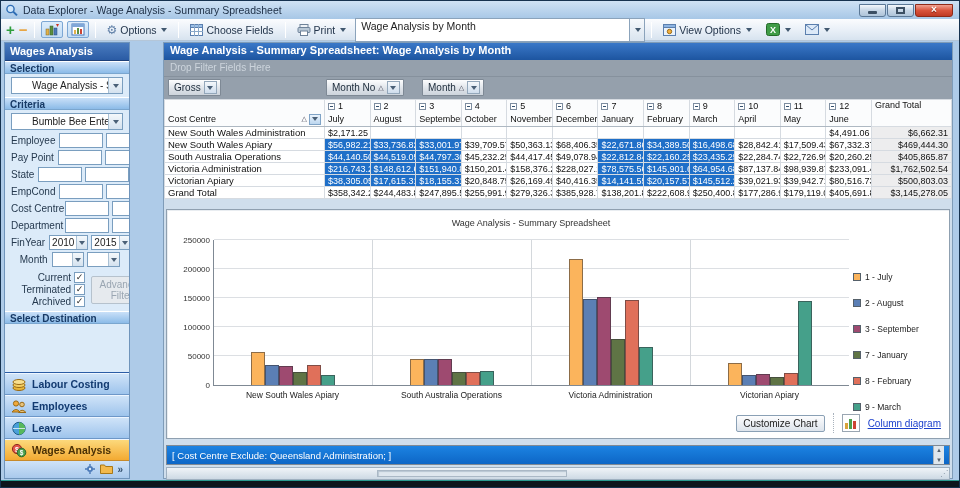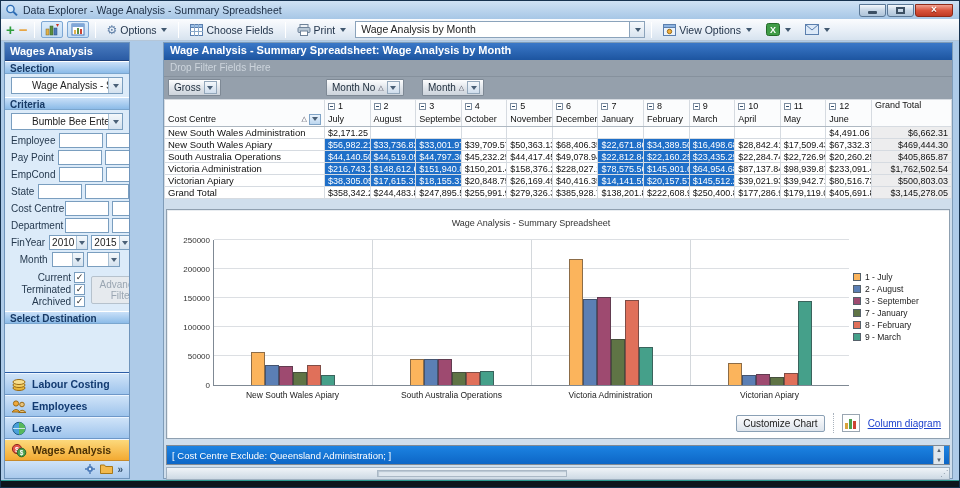--- a/index.html
+++ b/index.html
@@ -27,21 +27,21 @@
   
   .toolbar { position:absolute; left:0; top:18px; right:0; height:22px;
       background:linear-gradient(#fbfcfe,#e8eff7 55%,#d7e3ef); border-bottom:1px solid #b4c6d8;
       display:flex; align-items:center; padding:0 5px; gap:4px; font-size:10.5px; color:#24364c; }
   .tb-btn { display:flex; align-items:center; gap:3px; padding:1px 4px; border:1px solid transparent; border-radius:2px; cursor:pointer; white-space:nowrap; }
   .tb-pressed { background:linear-gradient(#dcecfb,#c3ddf5); border:1px solid #7da7d4; border-radius:2px; padding:1px 3px; display:flex; align-items:center; cursor:pointer; }
   .tb-sep { width:1px; height:16px; background:#b9c9d9; border-right:1px solid #fff; margin:0 2px; }
   .tb-plus { color:#2f9e3c; font-weight:bold; font-size:15px; line-height:14px; cursor:pointer; }
   .tb-minus { color:#e8a23c; font-weight:bold; font-size:15px; line-height:14px; cursor:pointer; }
   .dd-caret { width:0; height:0; border-left:3px solid transparent; border-right:3px solid transparent; border-top:4px solid #41586f; margin-left:2px; }
-  .tb-combo { display:flex; align-items:stretch; height:17px; width:290px; }
+  .tb-combo { display:flex; align-items:stretch; height:24px; width:290px; }
   .tb-combo .val { flex:1; background:#fff; border:1px solid #8ba3bb; border-right:none; font-size:10.5px; padding:1px 5px; color:#222; line-height:13px; }
   .tb-combo .ddb { width:16px; background:linear-gradient(#f6f9fc,#d9e4ef); border:1px solid #8ba3bb; display:flex; align-items:center; justify-content:center; cursor:pointer; }
   .gear-glyph { font-size:12px; color:#5f7fa6; line-height:12px; }
 
   
   .sidebar { position:absolute; left:3px; top:41px; width:126px; bottom:8px;
       background:#dcebf9; border:1px solid #6f94bb; display:flex; flex-direction:column; overflow:hidden;justify-content:space-between; }
   .sb-title { height:18px; background:linear-gradient(#4a7cc0,#2a5ba4); color:#fff; font-weight:bold;
       font-size:11px; padding:2px 5px; border-bottom:1px solid #1d4078; }
   .sb-form { flex:1; overflow:hidden; display:flex; flex-direction:column; }
@@ -116,21 +116,21 @@
   .chart-title { position:absolute; left:46px; right:100px; top:8px; text-align:center; font-size:9px; color:#333; }
   .plot { position:absolute; left:46px; right:100px; top:30px; height:146px; border-left:1px solid #7f8994; border-bottom:1px solid #7f8994; }
   .grid-line { position:absolute; left:0; right:0; height:1px; background:#dcdfe3; }
   .ytick { position:absolute; right:100%; margin-right:4px; font-size:8px; color:#333; white-space:nowrap; }
   .bar-groups { position:absolute; inset:0; display:flex; }
   .bar-group { flex:1; display:flex; align-items:flex-end; justify-content:center; border-right:1px solid #d4d8dc; position:relative; }
   .bar-group:last-child { border-right:none; }
   .chart-bar { width:14px; border:1px solid rgba(50,50,55,.55); border-bottom:none; }
   .xlabels { position:absolute; left:46px; right:100px; top:180px; display:flex; }
   .xlabel { flex:1; text-align:center; font-size:8.5px; color:#222; }
-  .legend { position:absolute; right:10px; top:62px; width:86px; display:flex; flex-direction:column; gap:2px; }
+  .legend { position:absolute; right:10px; top:62px; width:86px; display:flex; flex-direction:column; gap:16px; }
   .legend-item { display:flex; align-items:center; gap:4px; font-size:8.5px; color:#222; white-space:nowrap; }
   .legend-swatch { width:8px; height:8px; border:1px solid #55606a; flex:none; }
   .chart-footer { position:absolute; right:8px; bottom:5px; display:flex; align-items:center; gap:8px; }
   .chart-footer .vsep { width:1px; height:20px; border-left:1px dotted #a8b2bc; }
   .diagram-ic { width:18px; height:18px; border:1px solid #9aa6b2; background:#fff; display:inline-flex; align-items:flex-end; justify-content:center; gap:1px; padding:2px; }
   .diagram-ic b { display:block; width:3px; }
   .link { color:#1b3fcc; font-size:10px; text-decoration:underline; cursor:pointer; }
 
   
   .status-blue { position:absolute; left:2px; right:2px; top:402px; height:20px; background:linear-gradient(#1c83e2,#0d66c6);
@@ -273,26 +273,26 @@
               <span class="crit-label">Employee</span>
               <input class="crit-input" style="">
               <input class="crit-input" style="">
             </div>
             <div class="crit-row">
               <span class="crit-label">Pay Point</span>
               <input class="crit-input" style="">
               <input class="crit-input" style="">
             </div>
             <div class="crit-row">
+              <span class="crit-label">State</span>
+              <input class="crit-input" style="">
+              <input class="crit-input" style="">
+            </div>
+            <div class="crit-row">
               <span class="crit-label">EmpCond</span>
-              <input class="crit-input" style="">
-              <input class="crit-input" style="">
-            </div>
-            <div class="crit-row">
-              <span class="crit-label">State</span>
               <input class="crit-input" style="">
               <input class="crit-input" style="">
             </div>
             <div class="crit-row">
               <span class="crit-label">Cost Centre</span>
               <input class="crit-input" style="">
               <input class="crit-input" style="">
             </div>
             <div class="crit-row">
               <span class="crit-label">Department</span>

